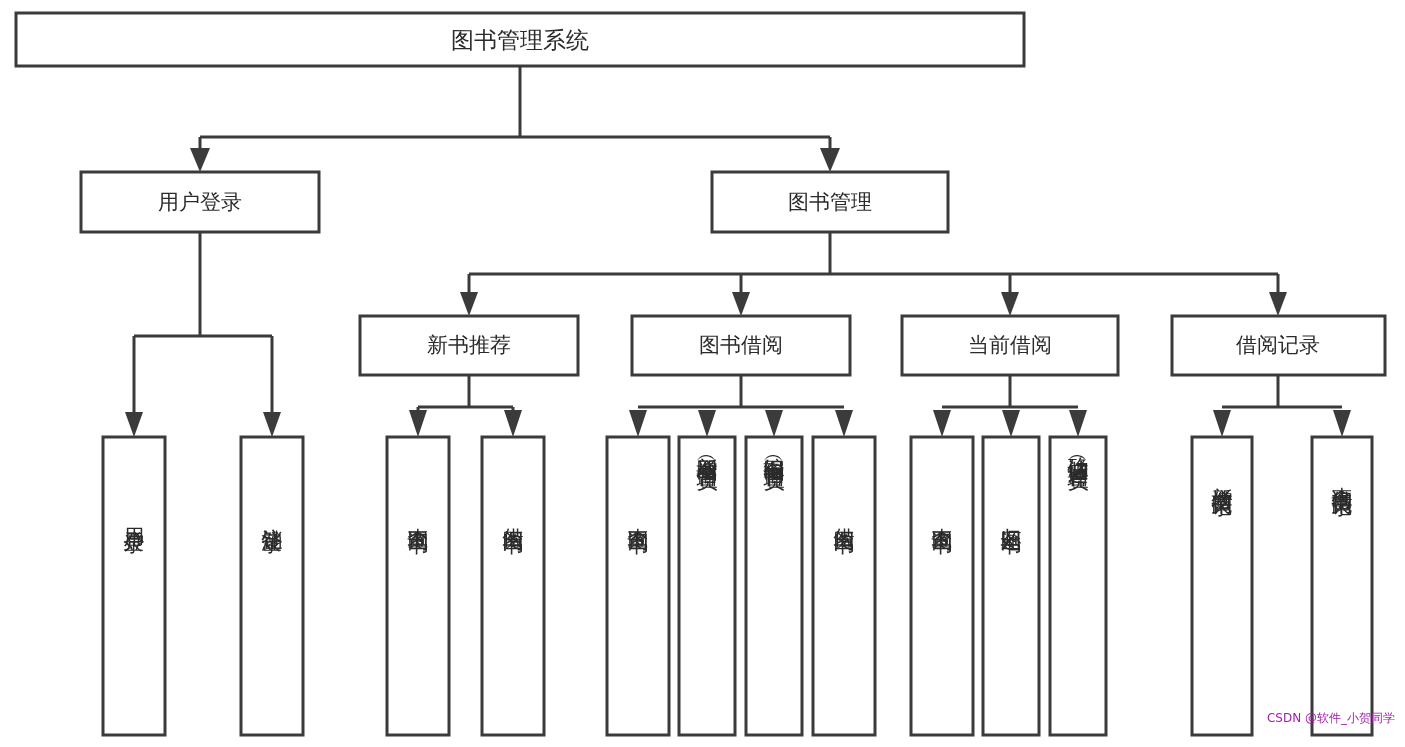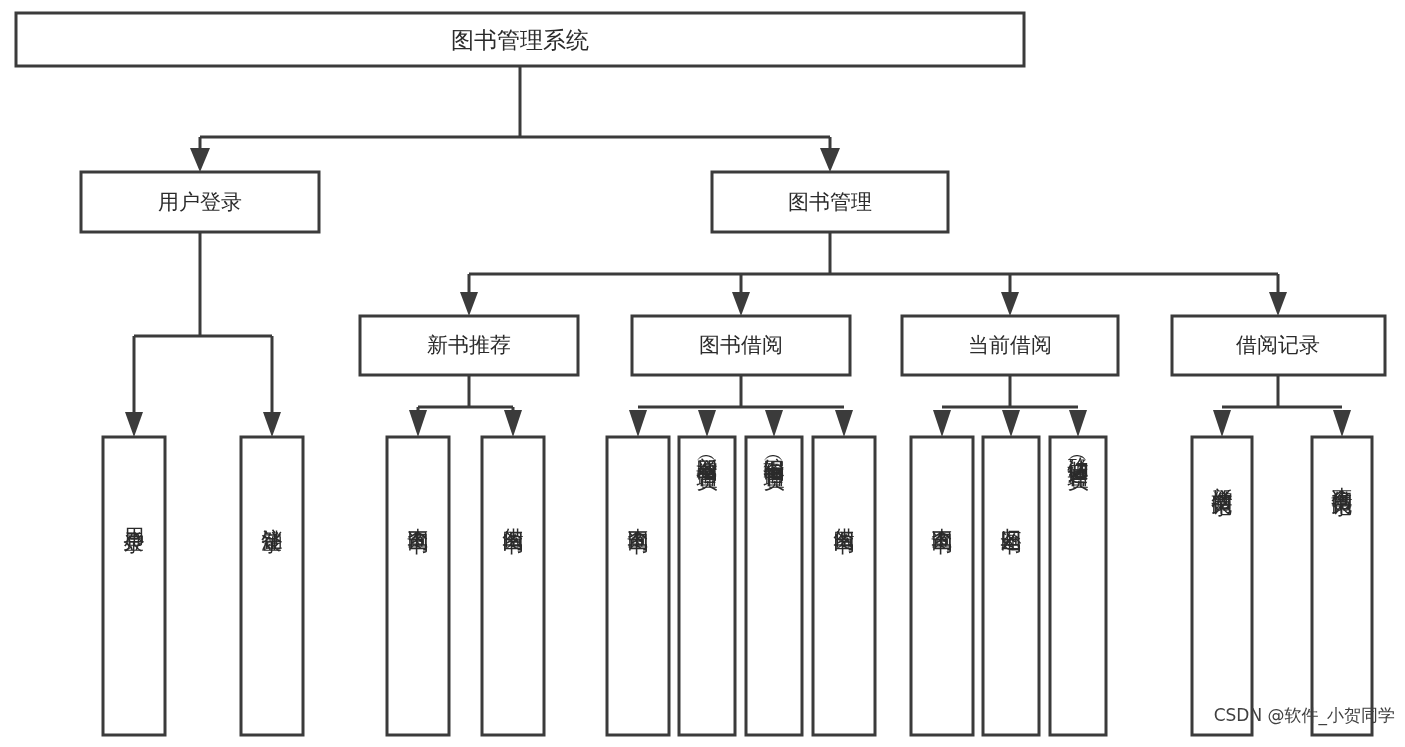--- a/index.html
+++ b/index.html
@@ -58,22 +58,22 @@
     letter-spacing: 2px;
   }
   .title-label {
     font-size: 23px;
   }
   .watermark {
     position: absolute;
     right: 10px;
     bottom: 6px;
     font-family: "DejaVu Sans", "Liberation Sans", sans-serif;
-    font-size: 17px;
-    color: #404040;
+    font-size: 12px;
+    color: #a21caf;
     white-space: nowrap;
     pointer-events: none;
   }
 </style>
 </head>
 <body>
 
 <div id="diagram-root">
 
   <svg id="tree-svg" viewBox="0 0 1405 747">

